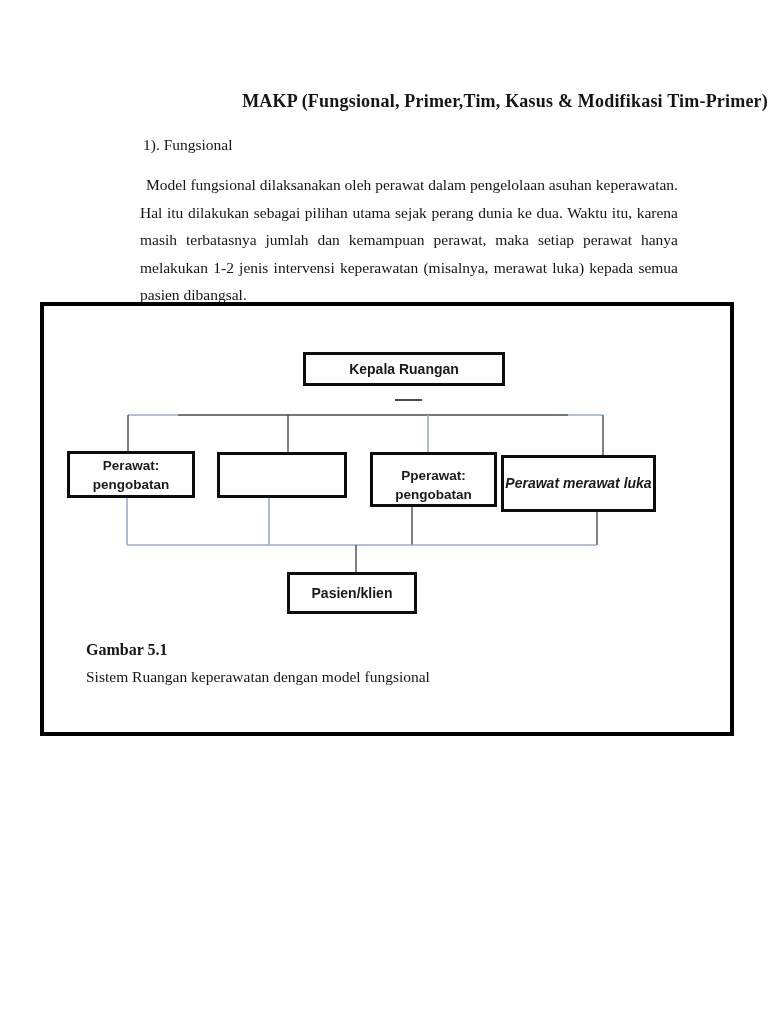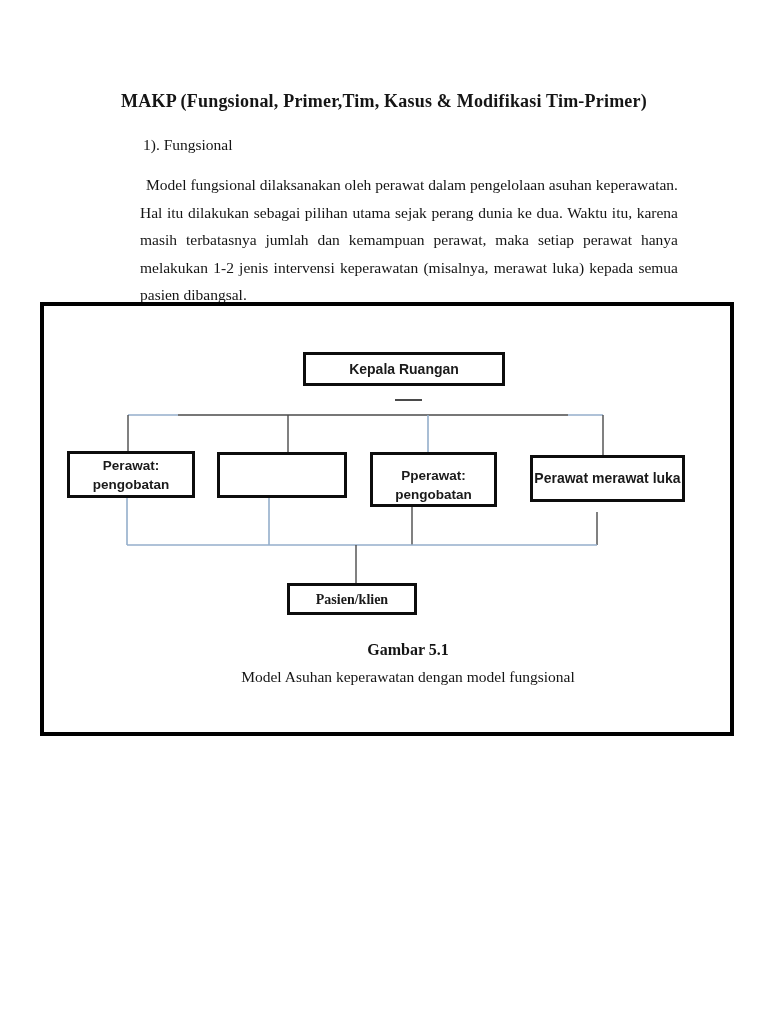--- a/index.html
+++ b/index.html
@@ -1,21 +1,21 @@
 <!DOCTYPE html>
 <html><head>
 <meta charset="utf-8">
 <style>
   html,body{margin:0;padding:0;background:#ffffff;}
   .page{
     position:relative;width:768px;height:1024px;background:#ffffff;
     font-family:"Liberation Serif",serif;color:#151515;overflow:hidden;
   }
   .doc-title{
-    position:absolute;top:91px;left:0;width:100%;text-align:center;
+    position:absolute;top:91px;left:0;width:100%;text-align:right;
     font-weight:bold;font-size:18px;letter-spacing:.2px;
   }
   .section-label{
     position:absolute;left:113px;top:136px;font-size:15.5px;margin-left:30px;
   }
   .body-para{
     position:absolute;left:140px;top:171px;width:538px;
     font-size:15.5px;line-height:27.5px;text-align:justify;text-indent:6px;
   }
   .figure-frame{
@@ -27,24 +27,24 @@
     position:absolute;box-sizing:border-box;border:3px solid #0d0d0d;background:#fff;
     display:flex;flex-direction:column;align-items:center;justify-content:center;
     font-family:"Liberation Sans","DejaVu Sans",sans-serif;font-weight:bold;
     font-size:13.5px;line-height:19px;color:#1a1a1a;text-align:center;
   }
   .obox span:empty{display:none;}
   .box-kepala{left:259px;top:46px;width:202px;height:34px;font-size:14px;}
   .box-r1{left:23px;top:145px;width:128px;height:47px;}
   .box-r2{left:173px;top:146px;width:130px;height:46px;}
   .box-r3{left:326px;top:146px;width:127px;height:55px;justify-content:flex-end;}
-  .box-r4{left:486px;top:149px;width:155px;height:47px;font-size:14px;}
-  .box-pasien{left:243px;top:277px;width:130px;height:32px;font-size:14px;font-family:Liberation Serif, serif;}
+  .box-r4{left:457px;top:149px;width:155px;height:57px;font-size:14px;font-style:italic;}
+  .box-pasien{left:243px;top:266px;width:130px;height:42px;font-size:14px;}
   .fig-caption{
-    position:absolute;left:42px;right:0;top:330px;text-align:center;
+    position:absolute;left:42px;right:0;top:330px;
     font-size:15.5px;line-height:27px;
   }
   .fig-caption .cap-title{font-weight:bold;font-size:16px;}
 </style>
 </head>
 <body>
 
 <div class="page">
 
   <div class="doc-title">MAKP (Fungsional, Primer,Tim, Kasus &amp; Modifikasi Tim-Primer)</div>
@@ -101,18 +101,18 @@
       <span>Perawat merawat luka</span>
 
     </div>
 
     <div class="obox box-pasien">
       <span>Pasien/klien</span>
     </div>
 
     <div class="fig-caption">
       <div class="cap-title">Gambar 5.1</div>
-      <div>Model Asuhan keperawatan dengan model fungsional</div>
+      <div>Sistem Ruangan keperawatan dengan model fungsional</div>
     </div>
 
   </div>
 
 </div>
 
 </body></html>

